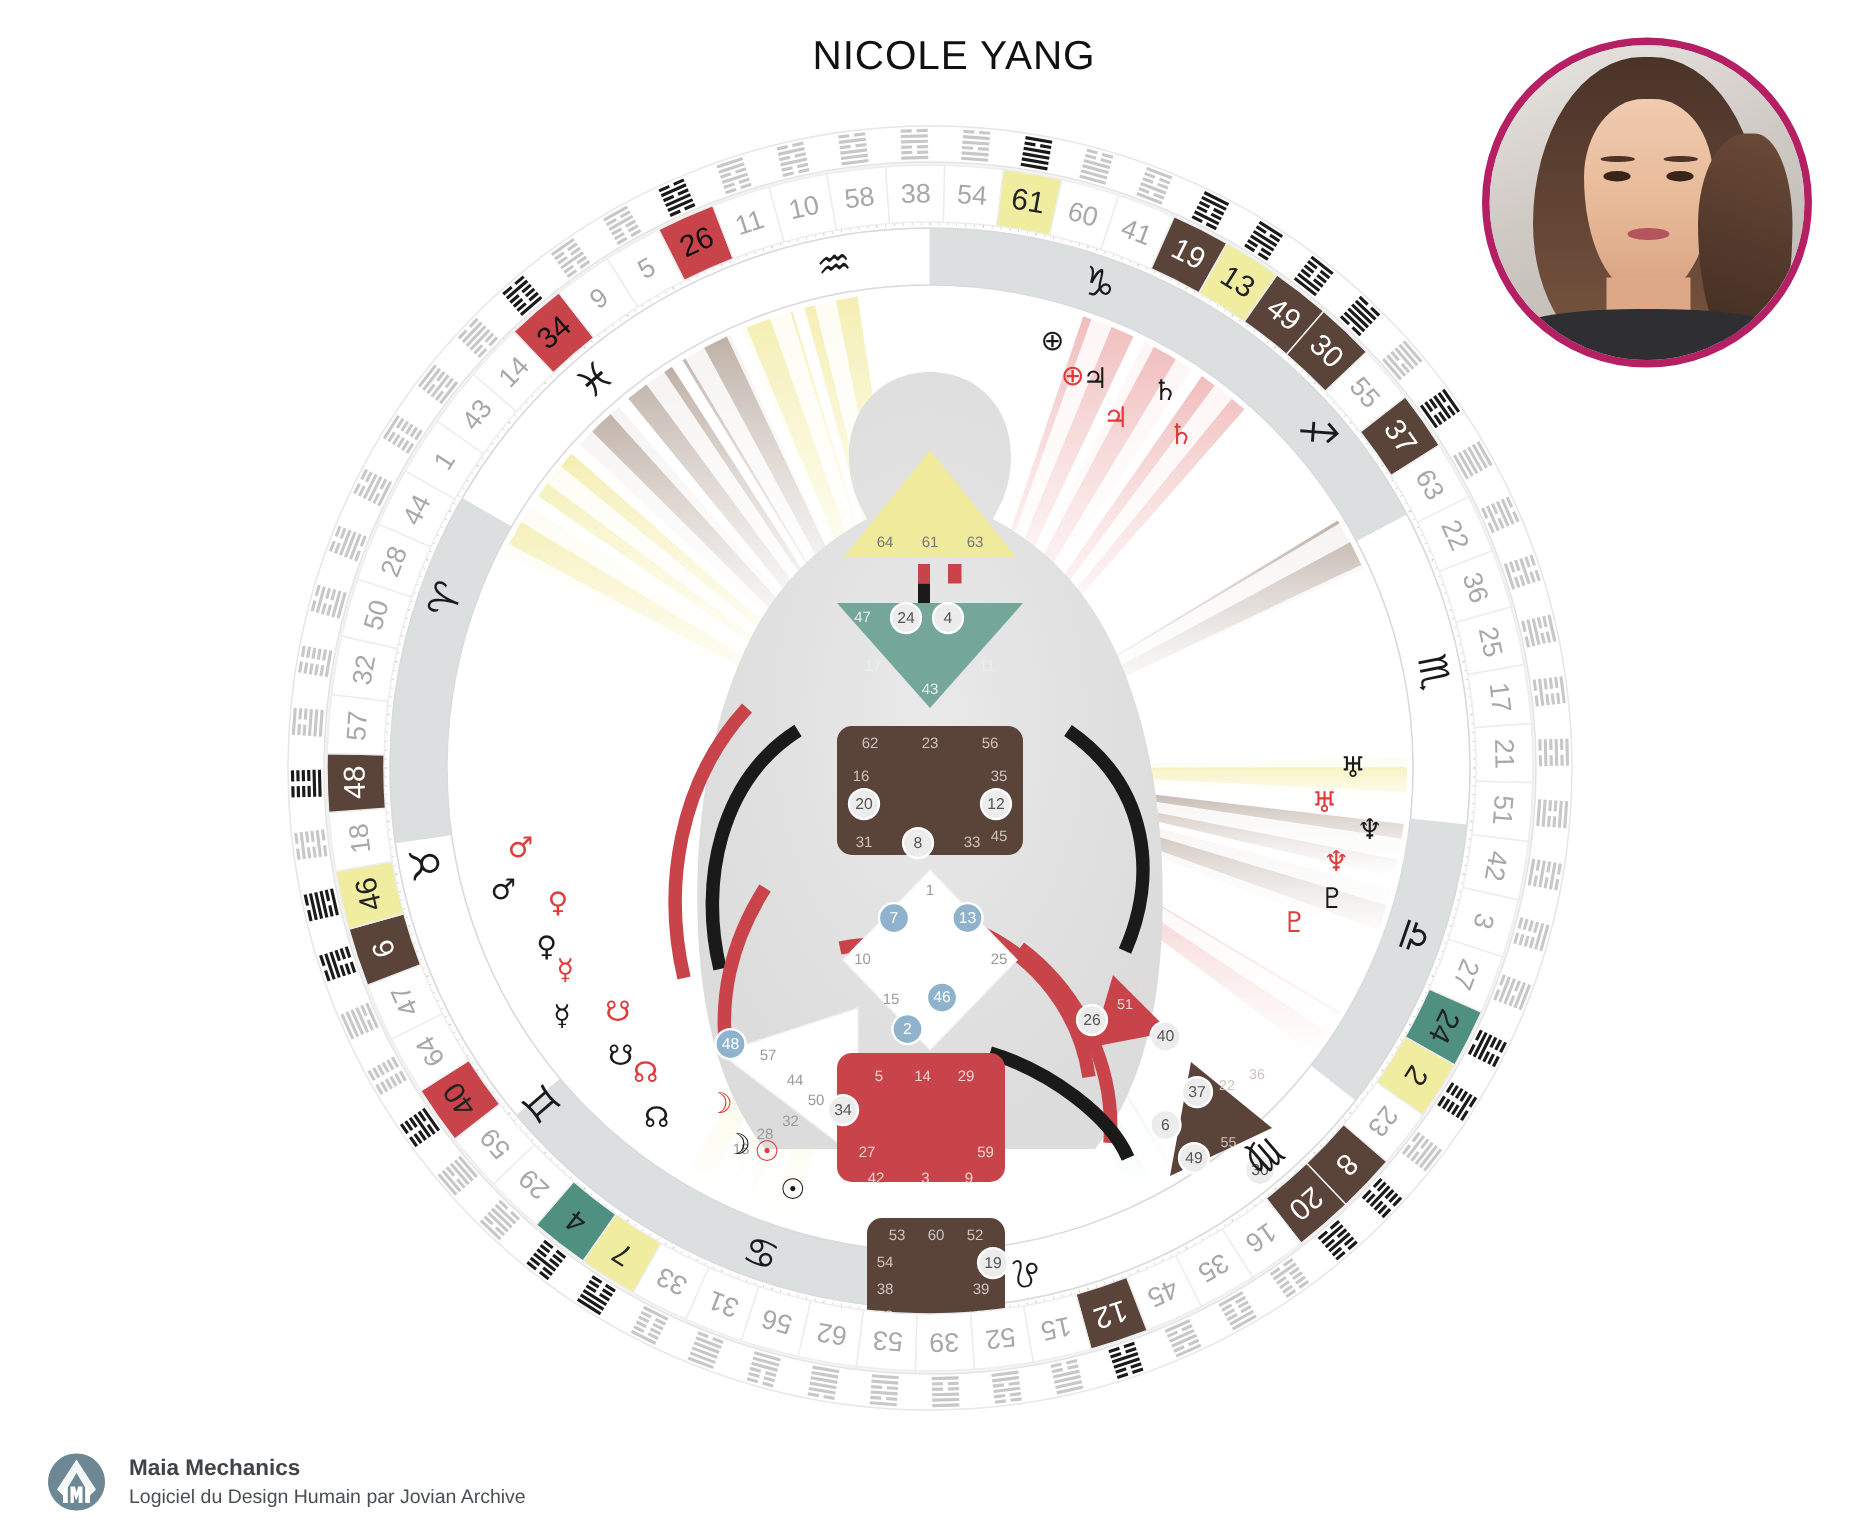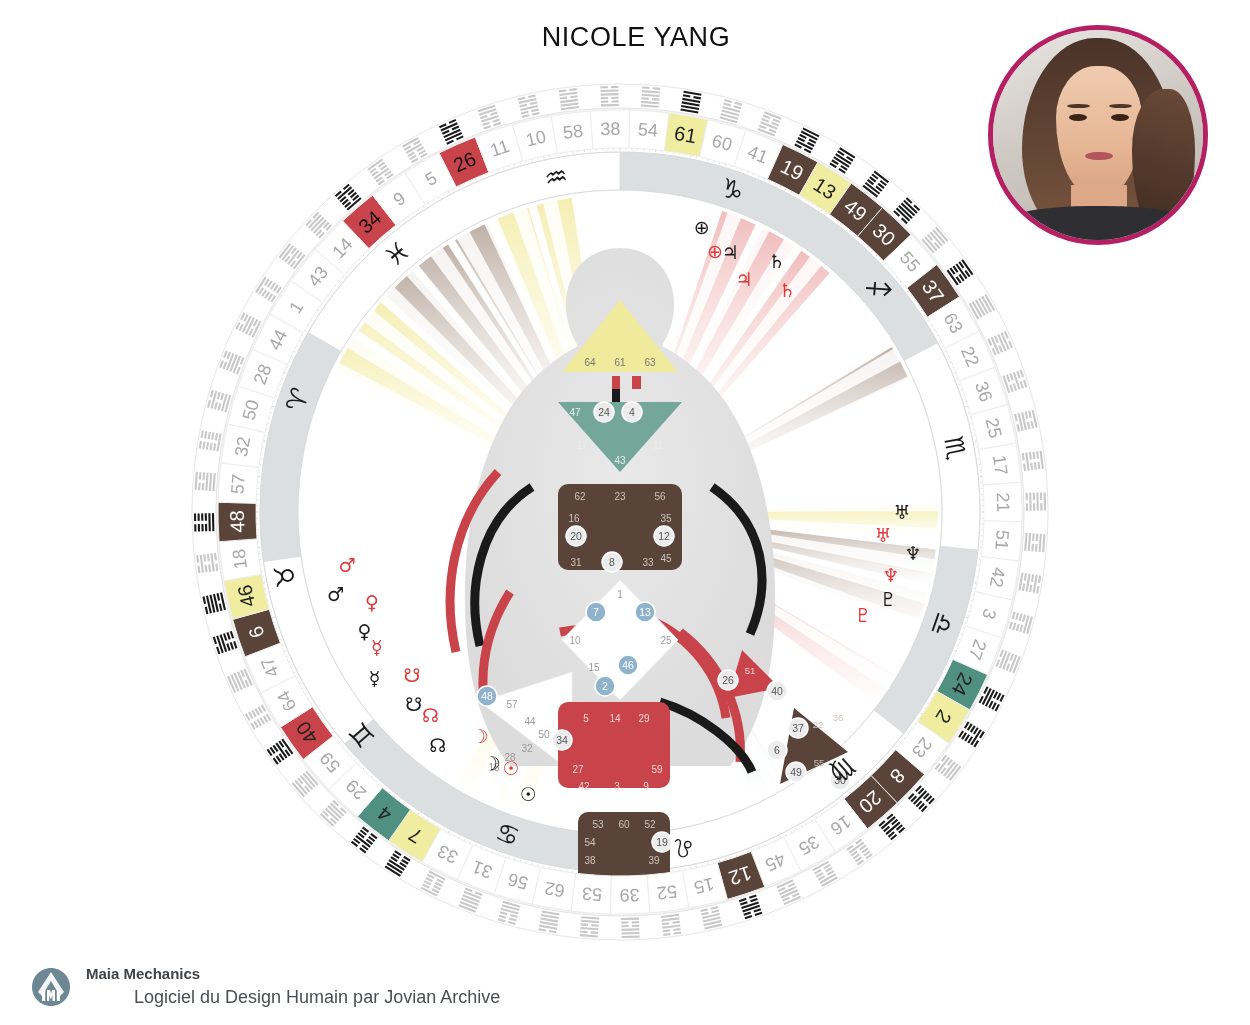--- a/index.html
+++ b/index.html
@@ -61,21 +61,21 @@
 
   
   #mandala { position: absolute; left: 180px; top: 72px; width: 880px; height: 880px; }
   #mandala svg { display:block; }
 
   
   #footer { position:absolute; left:30px; bottom:16px; display:flex; align-items:center; gap:14px; }
   #footer-logo { width:42px; height:42px; }
   #footer-text { line-height:1.35; }
   #footer-title { font-size:15px; color:#3f4448; font-weight:700; }
-  #footer-sub { font-size:18px; color:#4a4f53;margin-left:48px; }
+  #footer-sub { font-size:13px; color:#4a4f53; }
 </style>
 </head>
 <body>
 
 <div id="root">
 
   <div id="chart-title">NICOLE YANG</div>
 
   <div id="avatar-wrap">
     <div id="avatar-photo">

